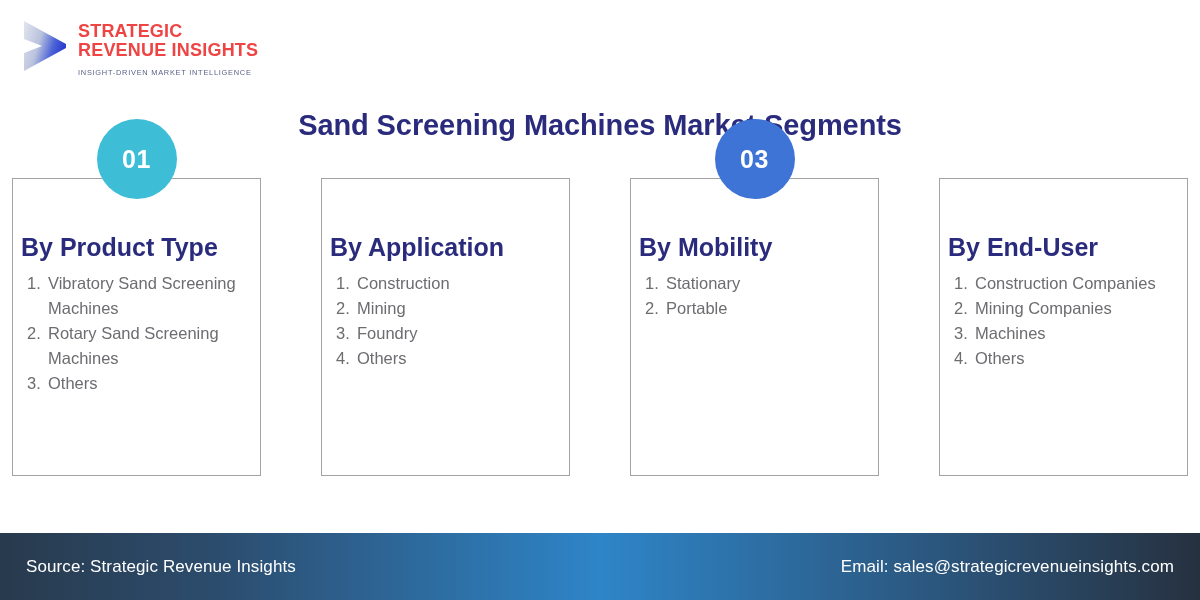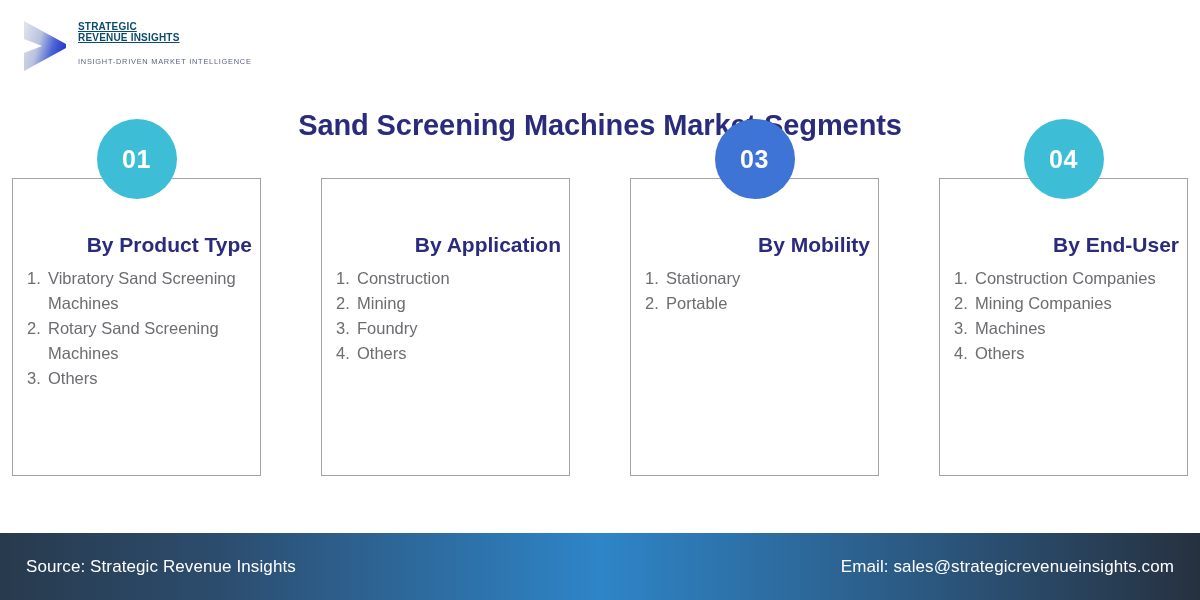--- a/index.html
+++ b/index.html
@@ -28,31 +28,30 @@
   .logo-mark {
     width: 46px;
     height: 56px;
     flex: none;
     display: block;
   }
   .logo-text {
     padding-top: 4px;
   }
   .logo-name {
-    font-size: 10px;
+    font-size: 18px;
     font-weight: 700;
     line-height: 1.08;
     letter-spacing: 0.2px;
-    color: #0c4a6e;
+    color: #ef4444;
     font-family: "Liberation Sans", "DejaVu Sans", sans-serif;
     white-space: pre-line;
-    text-decoration: underline;
   }
   .logo-tagline {
-    margin-top: 13px;
+    margin-top: 7px;
     font-size: 7.4px;
     letter-spacing: 0.75px;
     color: #5a5f87;
     font-weight: 500;
     white-space: nowrap;
   }
 
   
   .page-title {
     position: absolute;
@@ -96,22 +95,22 @@
     align-items: center;
     justify-content: center;
     color: #ffffff;
     font-size: 25px;
     font-weight: 600;
     letter-spacing: 0.5px;
   }
   .card-heading {
     margin: 0;
     padding: 54px 8px 0 8px;
-    text-align: right;
-    font-size: 21px;
+    text-align: left;
+    font-size: 25px;
     font-weight: 700;
     color: #2a2b7c;
   }
   .card-list {
     margin: 9px 0 0 0;
     padding: 0 10px 0 14px;
     list-style: none;
   }
   .card-list li {
     display: flex;
@@ -231,21 +230,20 @@
           <span class="li-text">Stationary</span>
         </li>
       <li>
           <span class="li-num">2.</span>
           <span class="li-text">Portable</span>
         </li>
     </ul>
   </div>
 
   <div class="card">
-    <div class="card-badge" style="background: rgb(62, 189, 215);">04</div>
     <h2 class="card-heading">By End-User</h2>
     <ul class="card-list">
       <li>
           <span class="li-num">1.</span>
           <span class="li-text">Construction Companies</span>
         </li>
       <li>
           <span class="li-num">2.</span>
           <span class="li-text">Mining Companies</span>
         </li>

